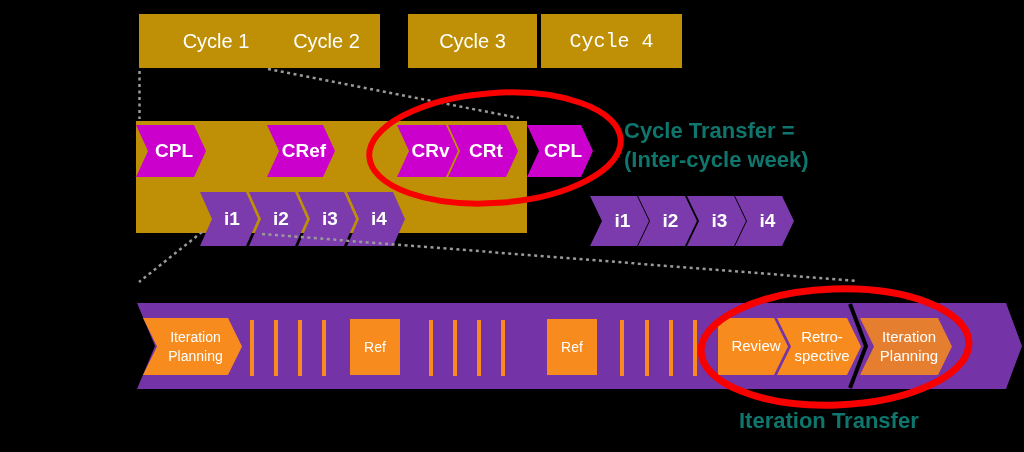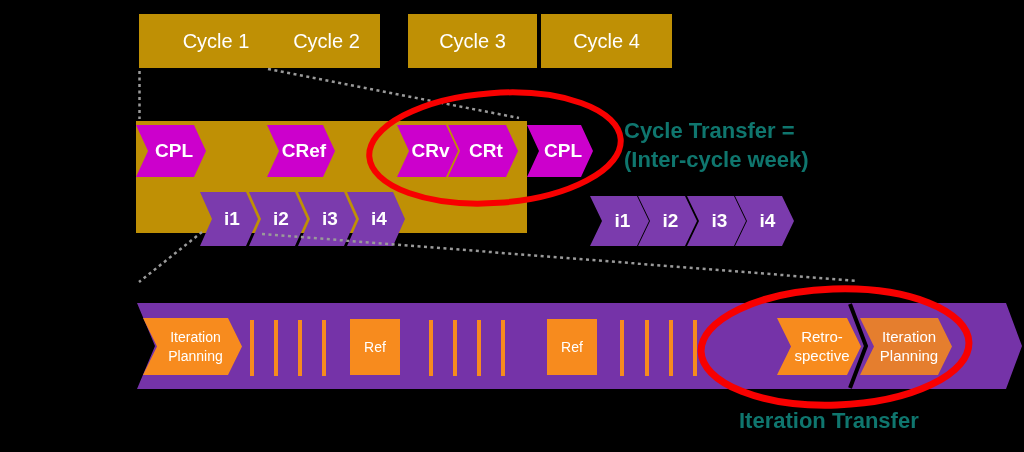--- a/index.html
+++ b/index.html
@@ -51,21 +51,21 @@
   .two-line span{display:block;}
 </style>
 </head>
 <body>
 
 <div class="canvas">
 
   <div class="cycle-box" style="left:139px;width:154px;">Cycle 1</div>
   <div class="cycle-box" style="left:273px;width:107px;">Cycle 2</div>
   <div class="cycle-box" style="left:408px;width:129px;">Cycle 3</div>
-  <div class="cycle-box" style="left:541px;width:131px;">Cycle 4</div>
+  <div class="cycle-box" style="left:541px;width:141px;font-family:Liberation Mono, monospace;">Cycle 4</div>
 
   <div class="gold-bar"></div>
 
   <div class="chev magenta phase-row" style="left:136px;width:70px;">CPL</div>
   <div class="chev magenta phase-row" style="left:397px;width:61px;">CRv</div>
   <div class="chev magenta phase-row" style="left:267px;width:68px;">CRef</div>
   <div class="chev magenta phase-row" style="left:448px;width:70px;">CRt</div>
   <div class="chev magenta phase-row" style="left:527px;width:66px;">CPL</div>
 
   <div class="chev ipurple irow1" style="left:200px;width:58px;">i1</div>
@@ -101,20 +101,21 @@
   <div class="tick" style="left:477px;"></div>
   <div class="tick" style="left:501px;"></div>
   <div class="tick" style="left:620px;"></div>
   <div class="tick" style="left:645px;"></div>
   <div class="tick" style="left:669px;"></div>
   <div class="tick" style="left:693px;"></div>
 
   <div class="ref-box" style="left:350px;">Ref</div>
   <div class="ref-box" style="left:547px;">Ref</div>
 
+  <div class="chev flat orange band-chev" style="left:718px;width:70px;">Review</div>
   <div class="chev orange band-chev two-line" style="left:777px;width:84px;">
     <div>
       <span>Retro-</span>
       <span>spective</span>
     </div>
   </div>
   <div class="chev orange-dark band-chev two-line" style="left:860px;width:92px;">
     <div>
       <span>Iteration</span>
       <span>Planning</span>

